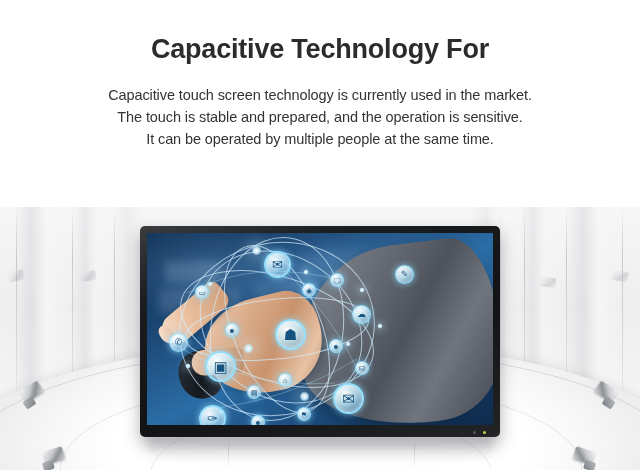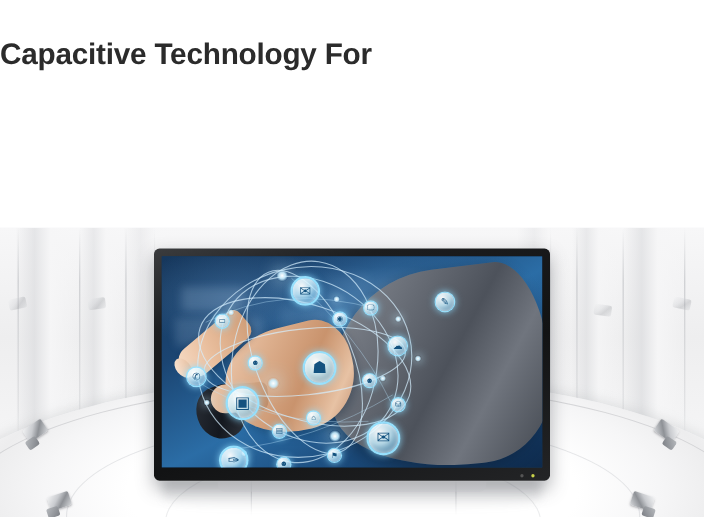--- a/index.html
+++ b/index.html
@@ -25,21 +25,21 @@
   }
 
   
   .text-section {
     position: absolute;
     left: 0;
     top: 0;
     width: 640px;
     height: 207px;
     background: #ffffff;
-    text-align: left;
+    text-align: center;
   }
 
   .headline {
     margin: 0;
     padding-top: 34px;
     color: #2b2b2b;
     font-size: 27px;
     font-weight: bold;
     line-height: 31px;
     letter-spacing: -0.2px;
@@ -378,20 +378,25 @@
 </style>
 </head>
 <body>
 
 <div class="page">
 
   <section class="text-section">
     <h1 class="headline">
       <span class="hl-line">Capacitive Technology For</span>
     </h1>
+    <p class="subcopy">
+      <span class="sc-line">Capacitive touch screen technology is currently used in the market.</span>
+      <span class="sc-line">The touch is stable and prepared, and the operation is sensitive.</span>
+      <span class="sc-line">It can be operated by multiple people at the same time.</span>
+    </p>
   </section>
 
   <section class="hero">
 
     <div class="backdrop"></div>
 
     <div class="panel p1"></div>
     <div class="panel p2"></div>
     <div class="panel p3"></div>
     <div class="panel p4"></div>

